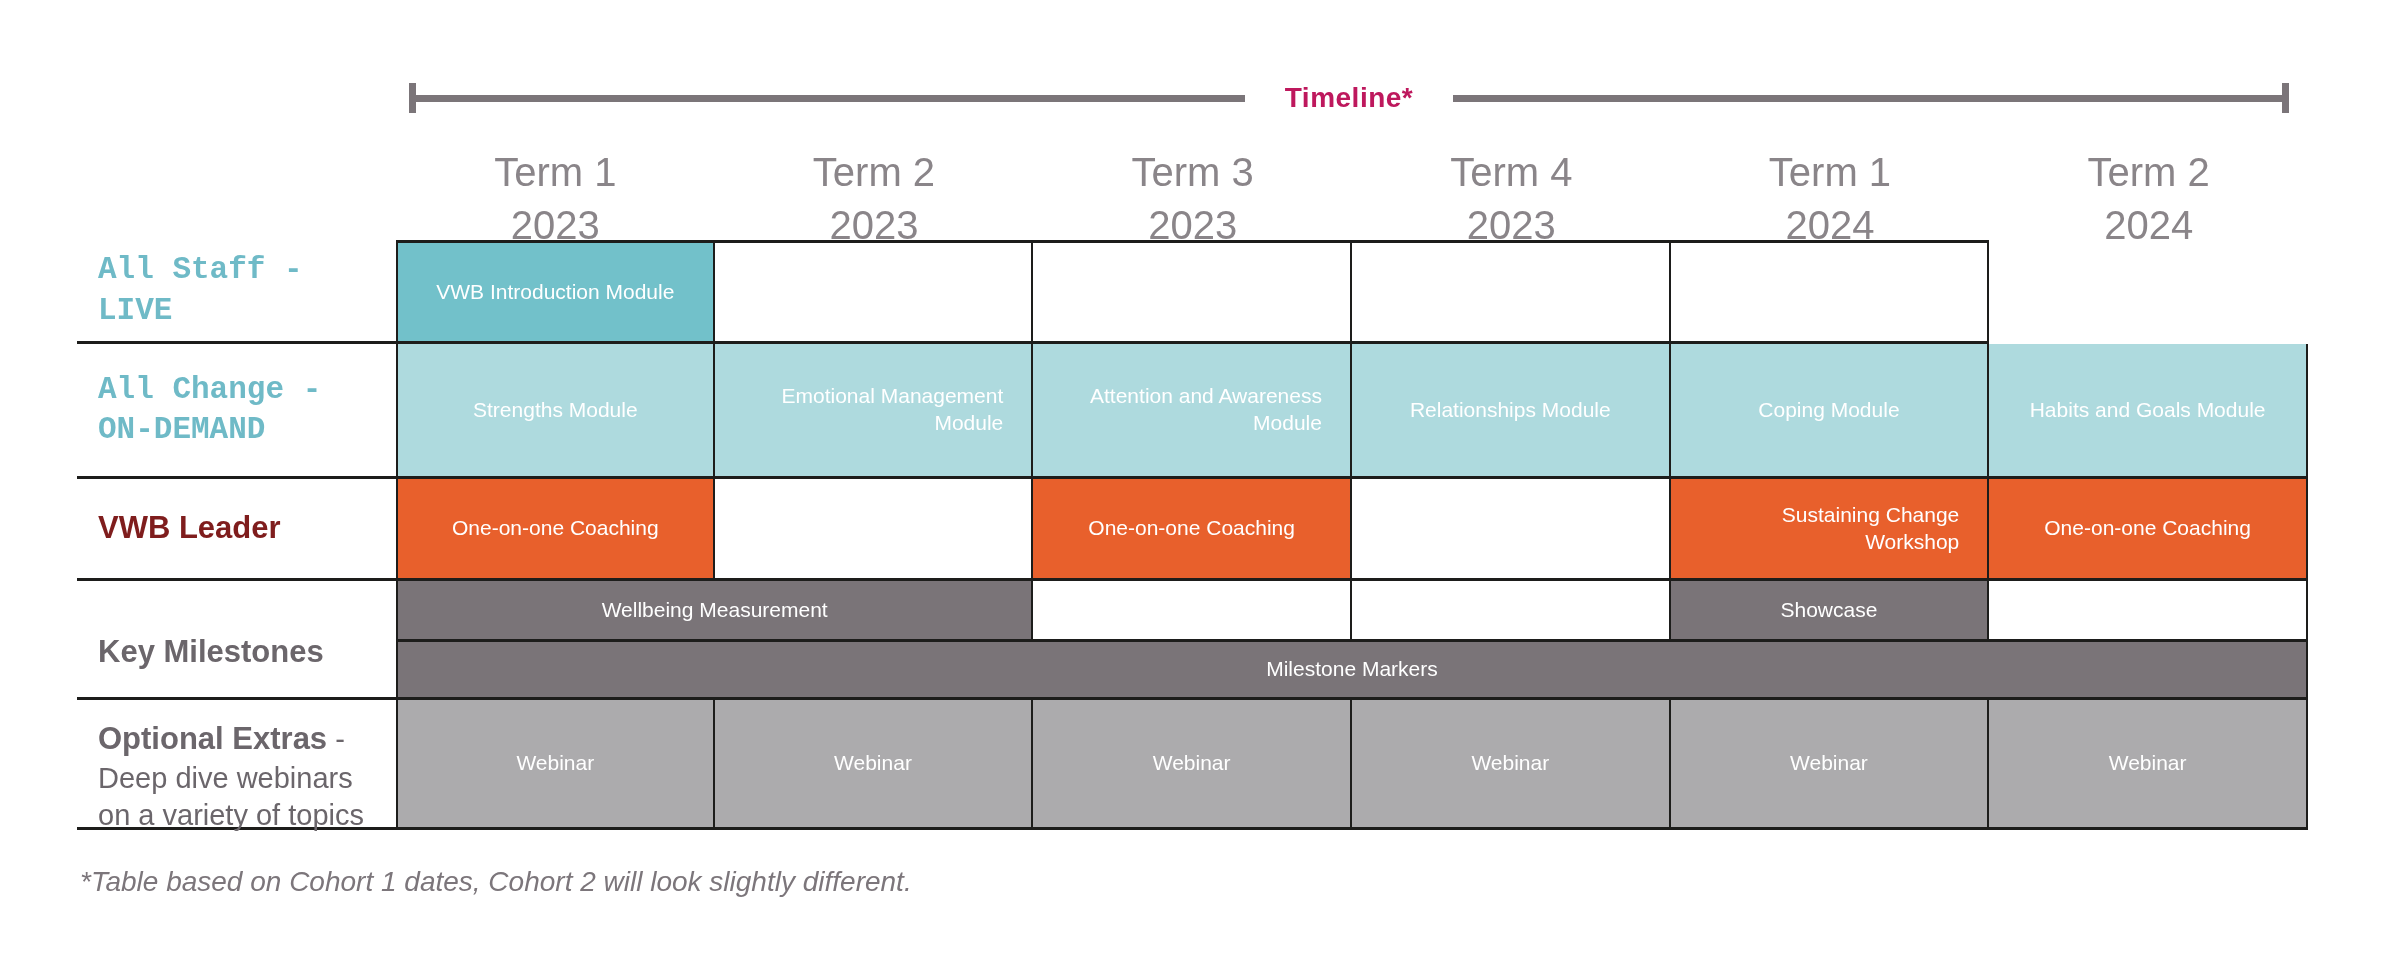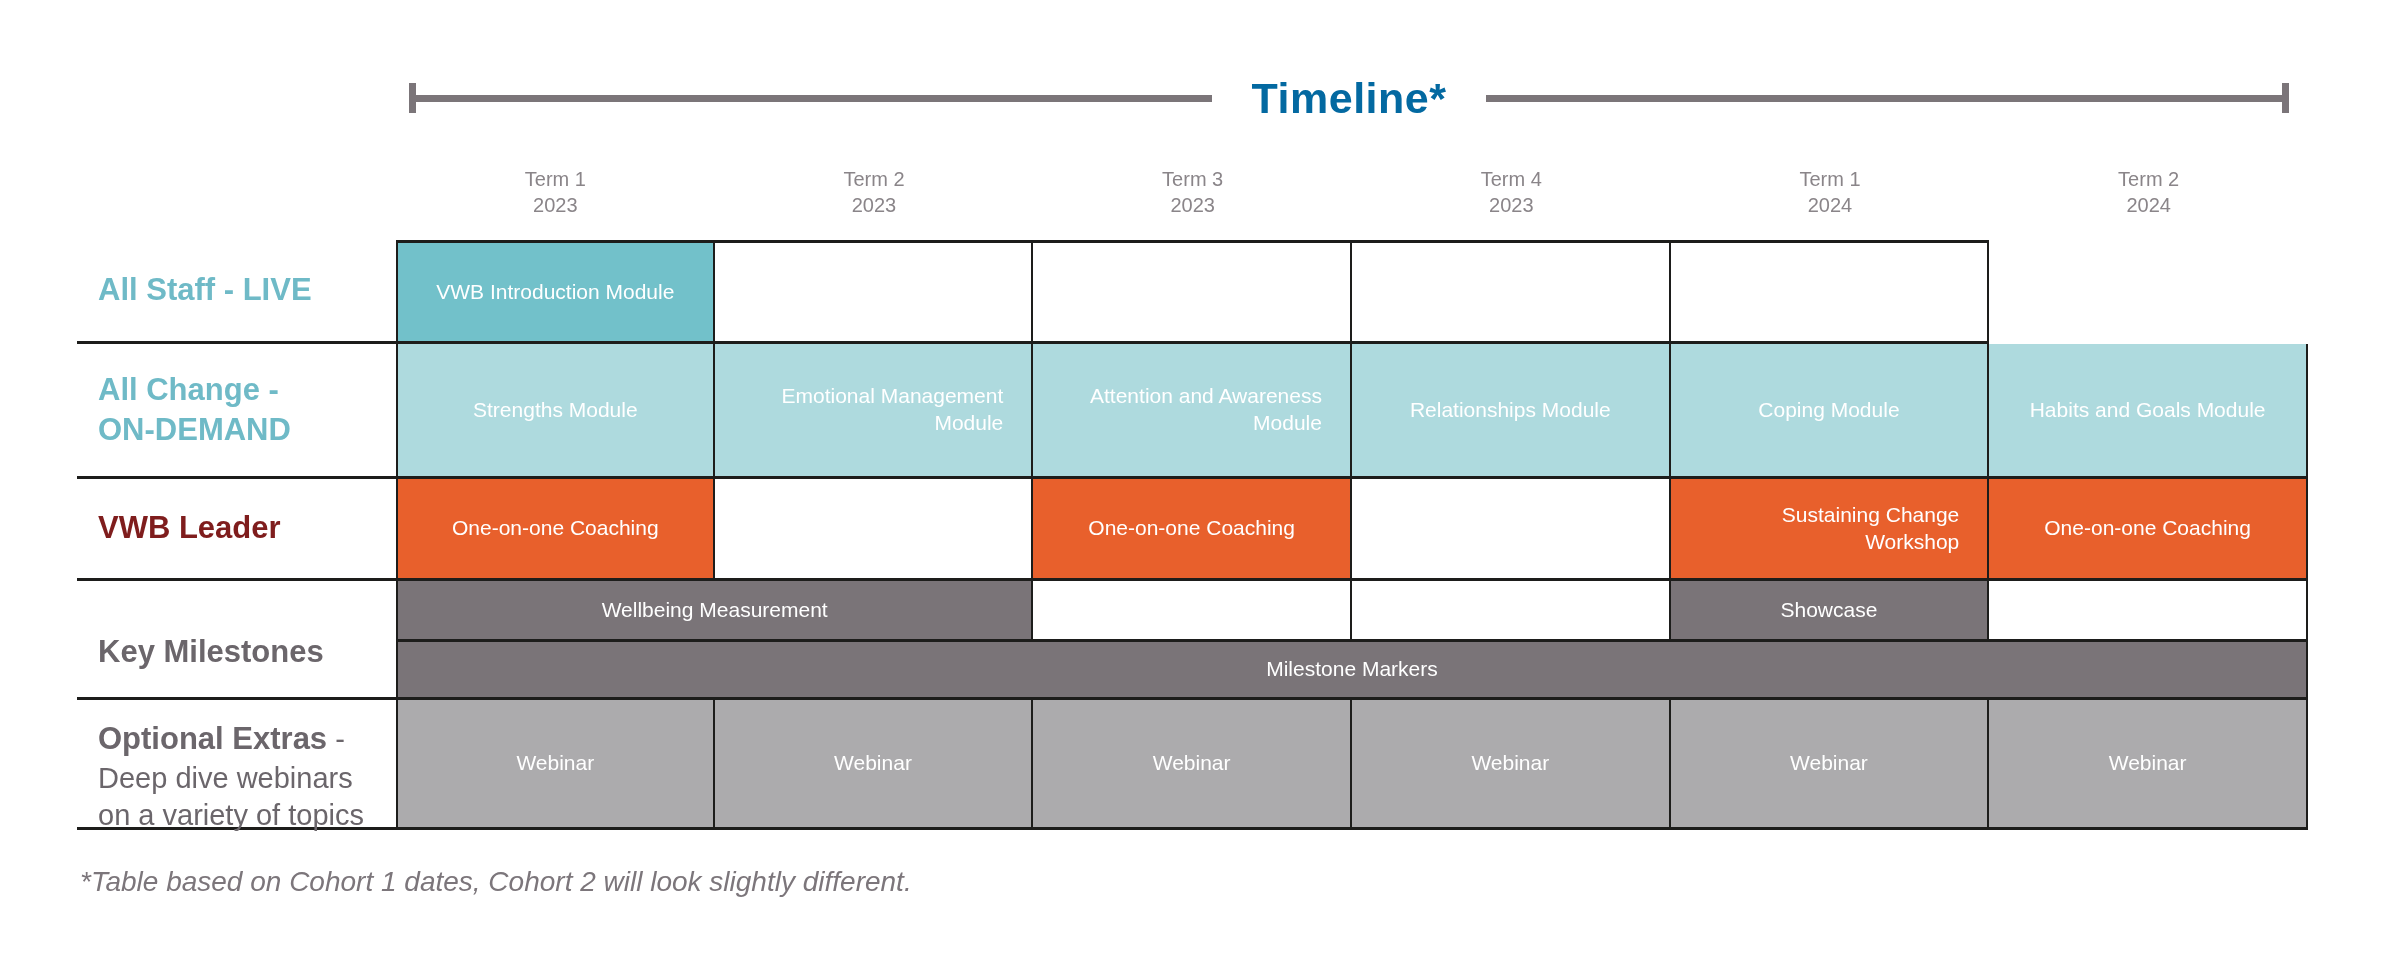--- a/index.html
+++ b/index.html
@@ -14,48 +14,48 @@
 
   
   .timeline-bar {
     position:absolute; left:409px; top:70px; width:1880px; height:56px;
     display:flex; align-items:center;
   }
   .tl-tick { width:7px; height:30px; background:#7b7579; flex:0 0 auto; }
   .tl-seg  { height:7px; background:#7b7579; flex:1 1 auto; }
   .tl-title {
     flex:0 0 auto; padding:0 40px;
-    font-size:43px; font-weight:bold; color:#0369a1; letter-spacing:0.5px;
+    font-size:28px; font-weight:bold; color:#be185d; letter-spacing:0.5px;
   }
 
   
   .col-headers {
     position:absolute; left:396px; top:146px; width:1912px; height:92px;
     display:grid; grid-template-columns:repeat(6,1fr);
   }
   .col-head {
     display:flex; flex-direction:column; align-items:center; justify-content:center;
-    color:#8a8589; font-size:20px; line-height:1.32; text-align:center;
+    color:#8a8589; font-size:40px; line-height:1.32; text-align:center;
   }
 
   
   .grid {
     position:absolute; left:77px; top:240px;
     display:grid;
     grid-template-columns:319px repeat(6, 318.66px);
     grid-template-rows:104px 135px 102px 61px 58px 130px;
   }
   .lbl {
     grid-column:1; background:#ffffff;
     display:flex; flex-direction:column; justify-content:center;
     padding-left:21px; padding-right:8px;
     border-bottom:3px solid #1d1d1b;
     font-weight:bold; font-size:31px; line-height:1.3;
   }
-  .lbl-teal   { color:#6fbac7; }
+  .lbl-teal   { color:#6fbac7;font-family:Liberation Mono, monospace; }
   .lbl-orange { color:#7f1d1d; }
   .lbl-gray   { color:#6b666b;margin-top:26px; }
   .lbl-sub    { font-weight:normal; font-size:29px; color:#6b666b; line-height:1.28; }
   .cell {
     display:flex; align-items:center; justify-content:center;
     text-align:right; color:#ffffff; font-size:21px; line-height:1.28;
     padding:12px 28px;
     border-right:2px solid #1d1d1b; border-bottom:3px solid #1d1d1b;
   }
   .first  { border-left:2px solid #1d1d1b; }

